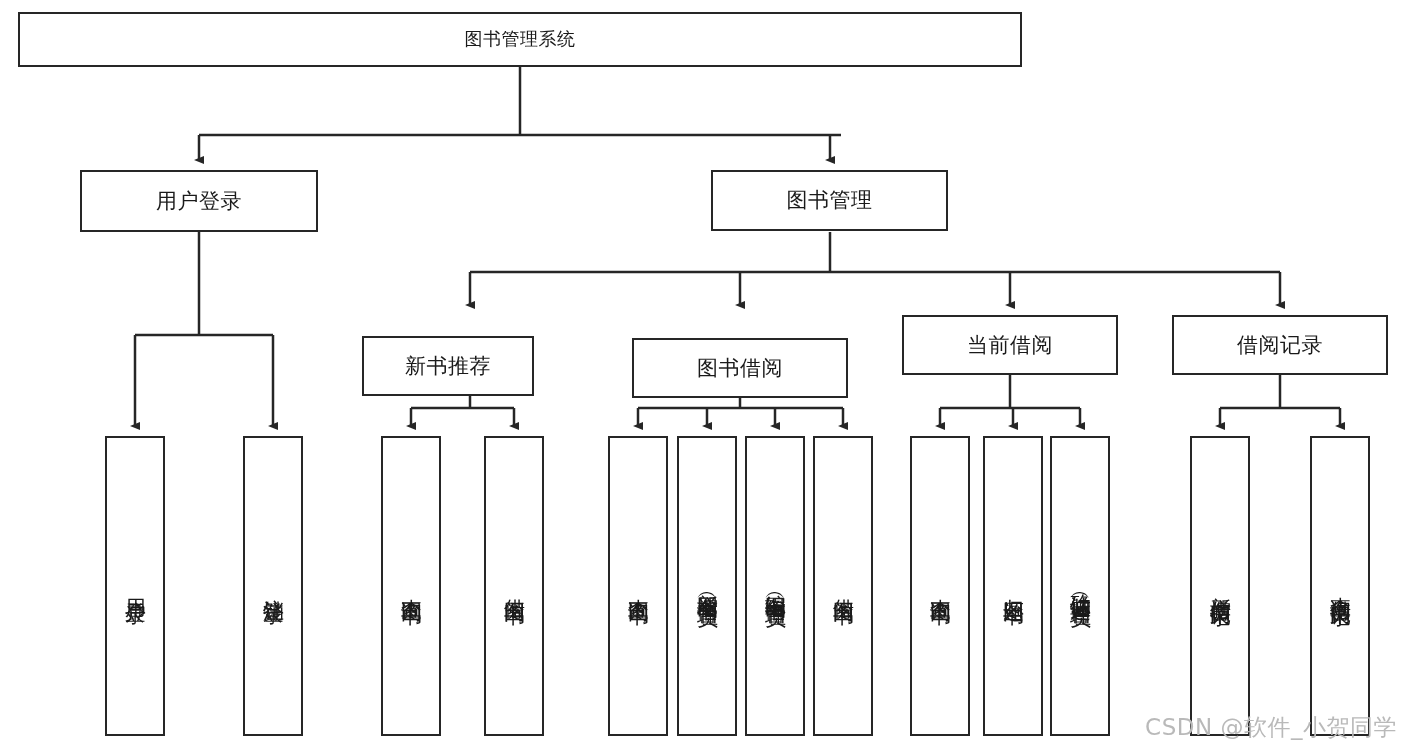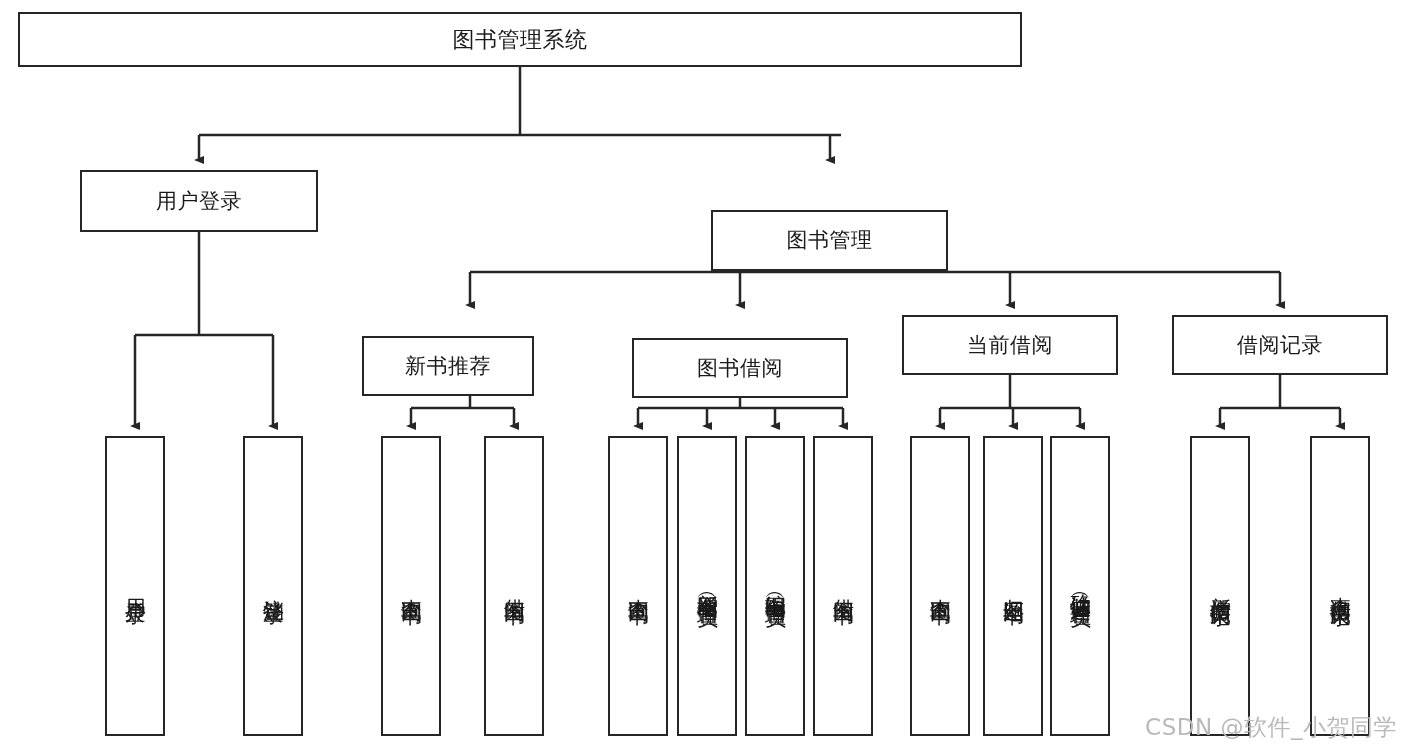--- a/index.html
+++ b/index.html
@@ -46,21 +46,21 @@
   }
   .node.vertical .label {
     writing-mode: vertical-rl;
     text-orientation: upright;
     font-size: 21px;
     line-height: 1.38;
     letter-spacing: 2px;
     white-space: normal;
     text-align: center;
   }
-  .node.root .label { font-size: 22px; }
+  .node.root .label { font-size: 18px; }
   .watermark {
     position: absolute;
     right: 8px;
     bottom: 4px;
     font-size: 23px;
     color: #b9b9b9;
     letter-spacing: 0.5px;
     white-space: nowrap;
     pointer-events: none;
   }
@@ -121,21 +121,21 @@
   </svg>
 
   <div class="node root" style="left:18px; top:12px; width:1004px; height:55px;">
     <span class="label">图书管理系统</span>
   </div>
 
   <div class="node" style="left:80px; top:170px; width:238px; height:62px;">
     <span class="label">用户登录</span>
   </div>
 
-  <div class="node" style="left:711px; top:170px; width:237px; height:61px;margin-top:40px;">
+  <div class="node" style="left:711px; top:170px; width:237px; height:61px;">
     <span class="label">图书管理</span>
   </div>
 
   <div class="node" style="left:362px; top:308px; width:172px; height:60px;margin-top:28px;">
     <span class="label">新书推荐</span>
   </div>
 
   <div class="node" style="left:632px; top:315px; width:216px; height:60px;margin-top:23px;">
     <span class="label">图书借阅</span>
   </div>

